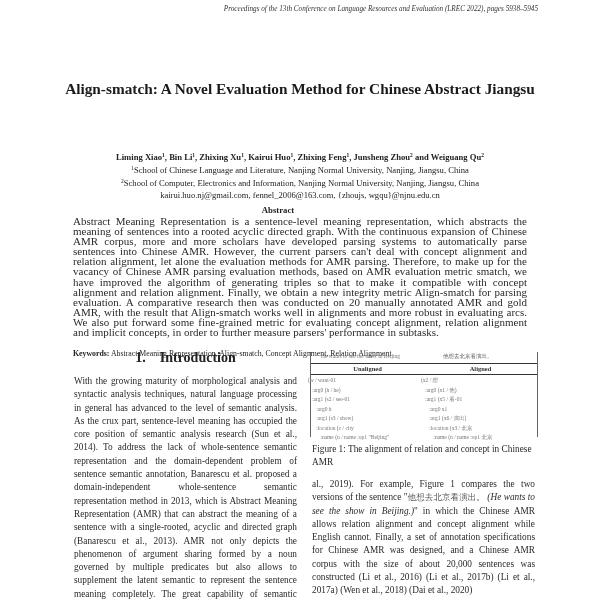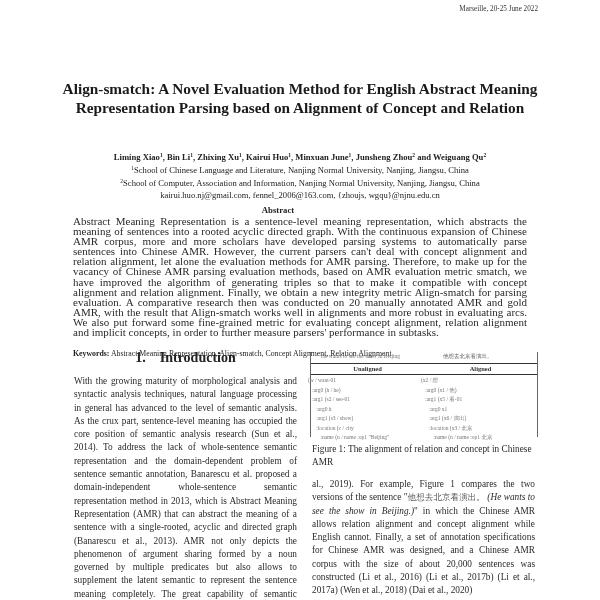--- a/index.html
+++ b/index.html
@@ -36,41 +36,40 @@
   .fig .amr.l { left: -3px; }
   .fig .amr.r { left: 110px; }
   .caption { left: 312px; width: 223px; top: 443px; font-size: 9.3px; line-height: 13px; color: #2a2a2a; font-family: Liberation Serif, serif; }
   .ital { font-style: italic; }
   .cjk { font-family: Liberation Sans, sans-serif; font-size: 8.5px; color: #555; }
 </style>
 </head>
 <body>
 
 <div class="abs hdr" style="top:5px;">
-  <div>Marseille, 20-25 June 2022</div>
+  <div class="ital">Proceedings of the 13th Conference on Language Resources and Evaluation (LREC 2022), pages 5938–5945</div>
 </div>
 
 <div class="abs title">
-  <div>Align-smatch: A Novel Evaluation Method for English Abstract Meaning</div>
-  <div>Representation Parsing based on Alignment of Concept and Relation</div>
+  <div>Align-smatch: A Novel Evaluation Method for Chinese Abstract Jiangsu</div>
 </div>
 
 <div class="abs authors">
   <div class="names">
     <span><span>Liming Xiao</span><sup>1</sup></span>,
     <span><span>Bin Li</span><sup>1</sup></span>,
     <span><span>Zhixing Xu</span><sup>1</sup></span>,
     <span><span>Kairui Huo</span><sup>1</sup></span>,
-    <span><span>Minxuan June</span><sup>1</sup></span>,
+    <span><span>Zhixing Feng</span><sup>1</sup></span>,
     <span><span>Junsheng Zhou</span><sup>2</sup></span>
     and
     <span><span>Weiguang Qu</span><sup>2</sup></span>
   </div>
   <div><sup>1</sup><span>School of Chinese Language and Literature, Nanjing Normal University, Nanjing, Jiangsu, China</span></div>
-  <div><sup>2</sup><span>School of Computer, Association and Information, Nanjing Normal University, Nanjing, Jiangsu, China</span></div>
+  <div><sup>2</sup><span>School of Computer, Electronics and Information, Nanjing Normal University, Nanjing, Jiangsu, China</span></div>
   <div>kairui.huo.nj@gmail.com, fennel_2006@163.com, {zhoujs, wgqu}@njnu.edu.cn</div>
 </div>
 
 <div class="abs abs-head">Abstract</div>
 <div class="abs abstract">Abstract Meaning Representation is a sentence-level meaning representation, which abstracts the meaning of sentences into a rooted acyclic directed graph. With the continuous expansion of Chinese AMR corpus, more and more scholars have developed parsing systems to automatically parse sentences into Chinese AMR. However, the current parsers can't deal with concept alignment and relation alignment, let alone the evaluation methods for AMR parsing. Therefore, to make up for the vacancy of Chinese AMR parsing evaluation methods, based on AMR evaluation metric smatch, we have improved the algorithm of generating triples so that to make it compatible with concept alignment and relation alignment. Finally, we obtain a new integrity metric Align-smatch for parsing evaluation. A comparative research then was conducted on 20 manually annotated AMR and gold AMR, with the result that Align-smatch works well in alignments and more robust in evaluating arcs. We also put forward some fine-grained metric for evaluating concept alignment, relation alignment and implicit concepts, in order to further measure parsers' performance in subtasks.</div>
 
 <div class="abs keywords">
   <b>Keywords:</b>
   <span>Abstract Meaning Representation, Align-smatch, Concept Alignment, Relation Alignment</span>
 </div>

